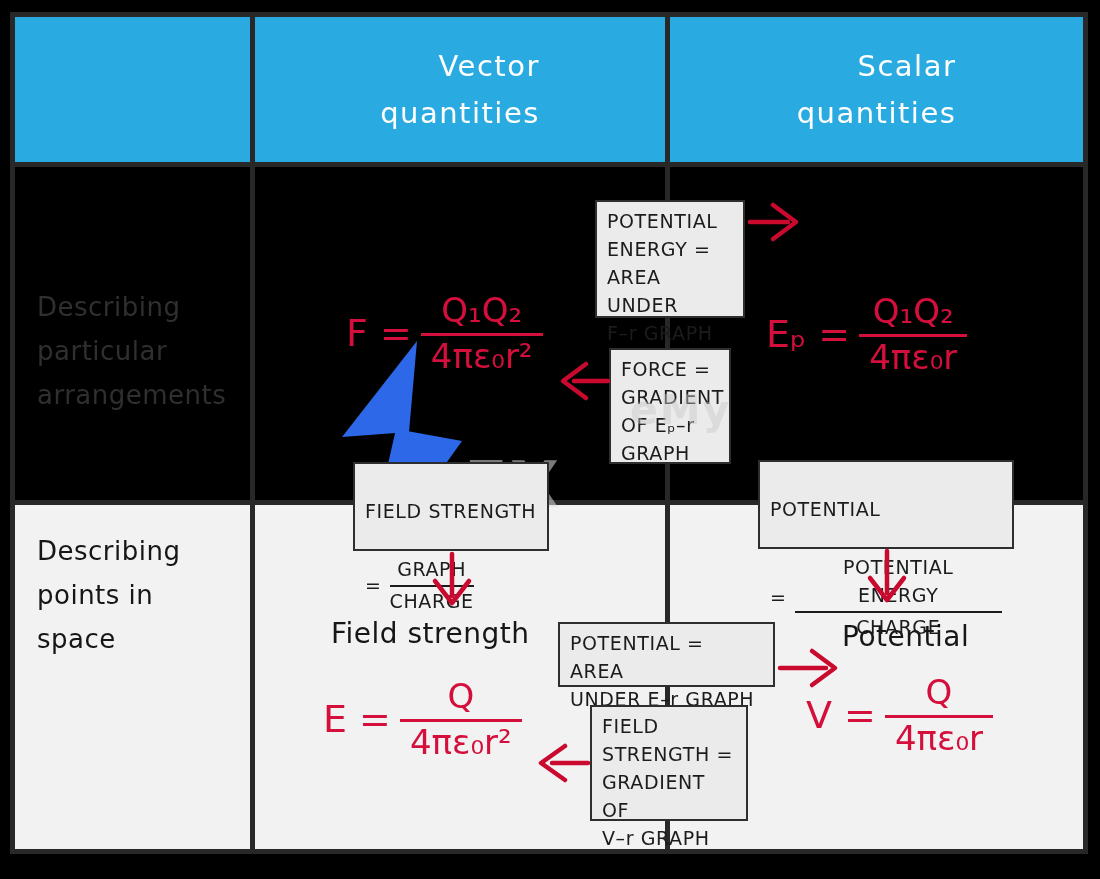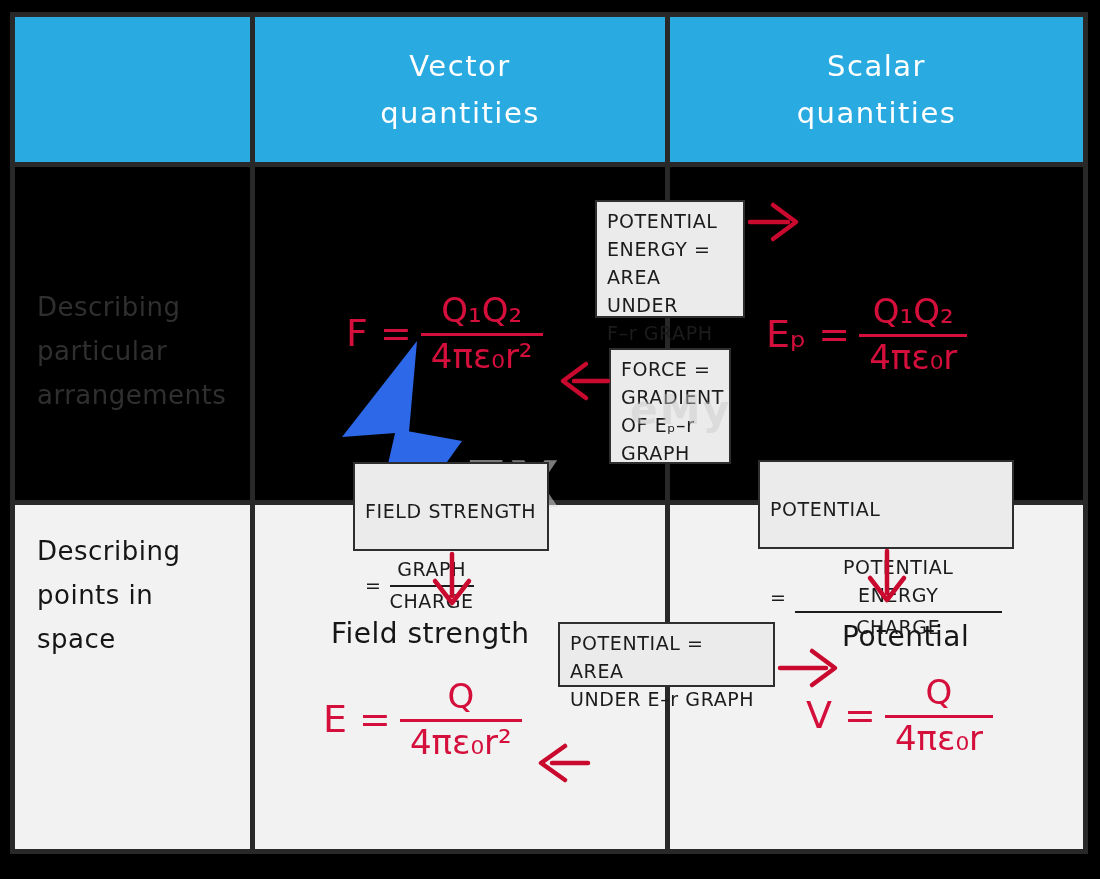--- a/index.html
+++ b/index.html
@@ -13,21 +13,21 @@
     box-sizing:border-box;background:#282828;
     display:grid;grid-template-columns:235px 410px 413px;grid-template-rows:145px 333px 344px;
     gap:5px;padding:5px;z-index:1;
   }
   .cell{position:relative;}
   .cell.head{background:#29abe2;display:flex;align-items:center;justify-content:center;}
   .cell.dark{background:#000;}
   .cell.light{background:#f2f2f2;}
   .head-label{
     color:#fff;font-size:29px;line-height:1.62;letter-spacing:1.5px;
-    text-align:center;white-space:pre-line;font-weight:500;
+    text-align:right;white-space:pre-line;font-weight:500;
   }
   .row-label{
     white-space:pre-line;font-size:26px;line-height:44px;letter-spacing:.5px;
     padding:0 0 0 22px;font-weight:500;
   }
   .row-label.on-dark{color:#2f2f2f;padding-top:118px;}
   .row-label.on-light{color:#161616;padding-top:24px;}
   
   .wm{position:absolute;font-weight:700;letter-spacing:2px;pointer-events:none;}
   #wm-left{left:464px;top:448px;font-size:64px;color:rgba(222,222,222,0.55);z-index:2;}
@@ -177,20 +177,24 @@
       <span class="bfrac">
         <span class="bnum">POTENTIAL ENERGY</span>
         <span class="bden">CHARGE</span>
       </span>
     </span>
   </div>
 
   <div class="note" id="box-pot-area">POTENTIAL = AREA
 UNDER E–r GRAPH</div>
 
+  <div class="note" id="box-fs-grad">FIELD
+STRENGTH =
+GRADIENT OF
+V–r GRAPH</div>
 
   <svg id="arrow-svg" width="1100" height="879" viewBox="0 0 1100 879" fill="none" stroke="#c9092e" stroke-width="4.5" stroke-linecap="round" stroke-linejoin="round">
     <g>
       <path d="M750 222 H788"></path>
         <path d="M773 205 L796 222 L773 239"></path>
     </g>
     <g>
       <path d="M608 381 H574"></path>
         <path d="M586 364 L563 381 L586 398"></path>
     </g>

